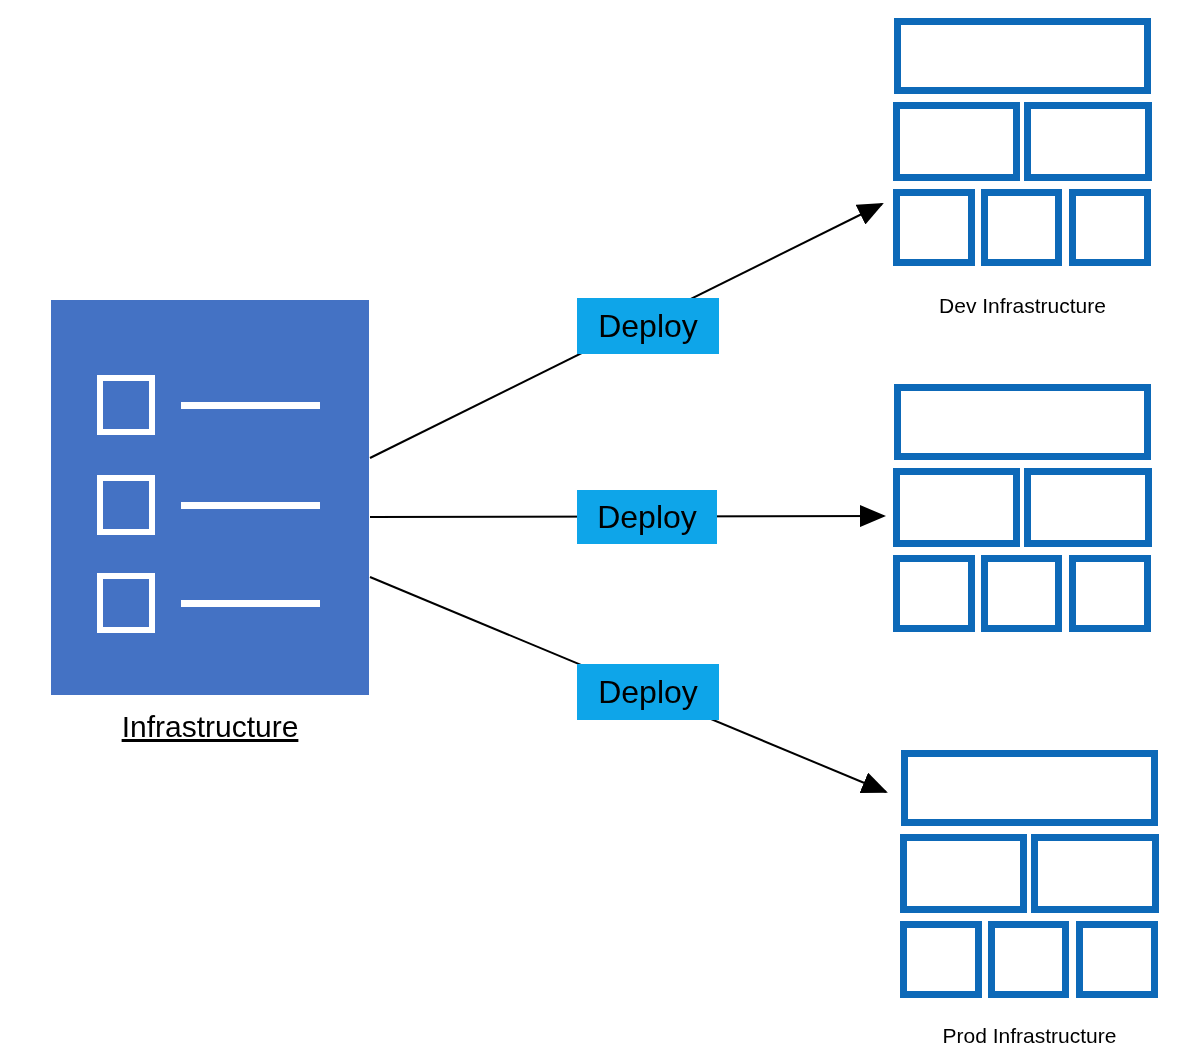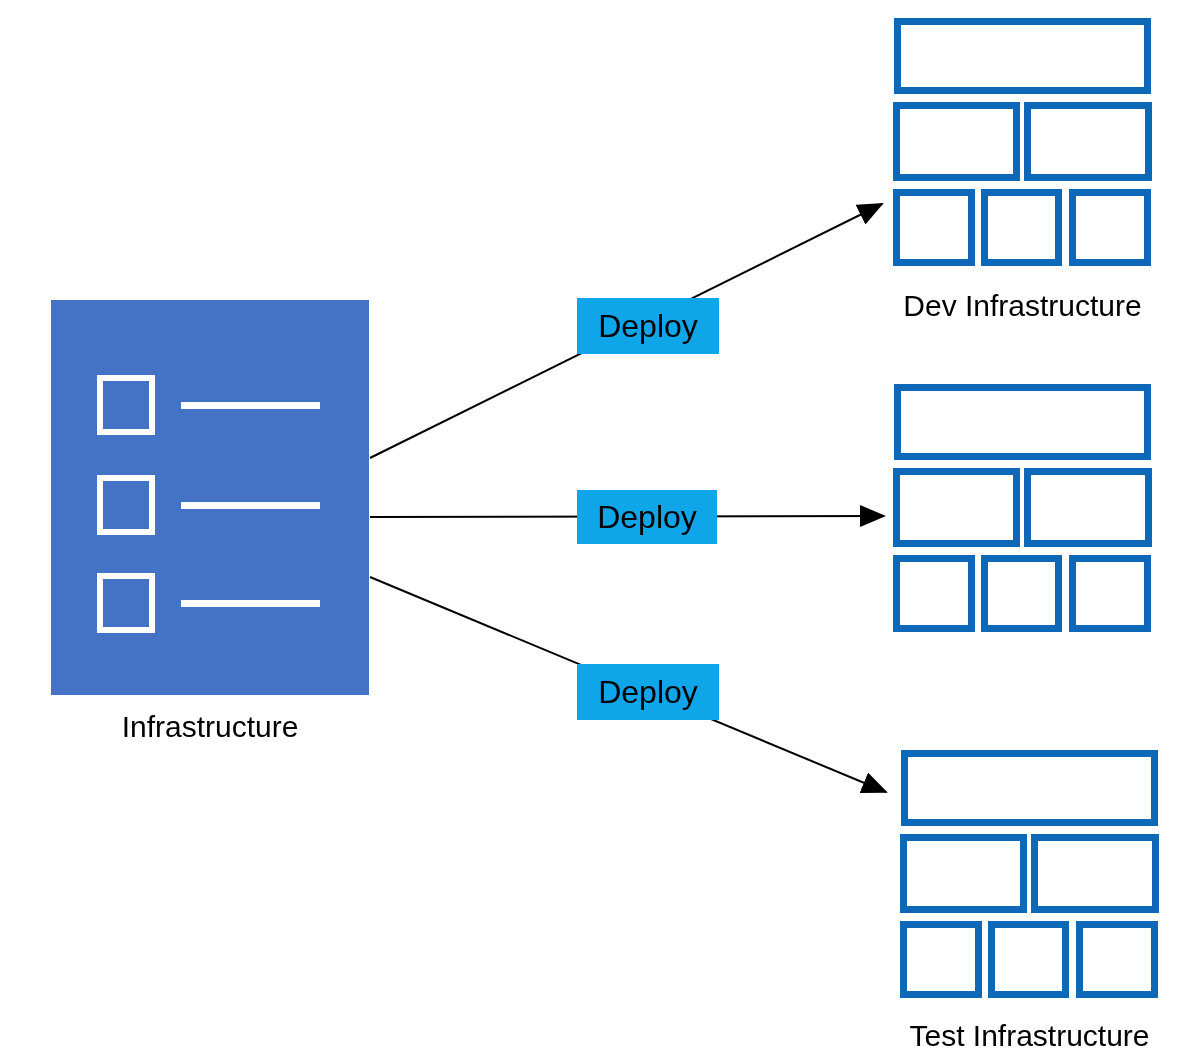--- a/index.html
+++ b/index.html
@@ -38,20 +38,21 @@
     background: #ffffff;
   }
   .template-label {
     position: absolute;
     left: 51px; top: 706px;
     width: 318px;
     text-align: center;
     font-size: 30px;
     line-height: 41px;
     color: var(--text, #000);
+    text-decoration: underline;
   }
 
   
   .arrow-layer {
     position: absolute; left: 0; top: 0;
     width: 1200px; height: 1060px;
     z-index: 1;
   }
   .deploy-label {
     position: absolute;
@@ -81,21 +82,21 @@
   .brick-top   { left: 1px;   top: 0;     width: 257px; height: 76px; }
   .brick-mid-l { left: 0;     top: 84px;  width: 127px; height: 79px; }
   .brick-mid-r { left: 131px; top: 84px;  width: 128px; height: 79px; }
   .brick-bot-1 { left: 0;     top: 171px; width: 82px;  height: 77px; }
   .brick-bot-2 { left: 88px;  top: 171px; width: 81px;  height: 77px; }
   .brick-bot-3 { left: 176px; top: 171px; width: 82px;  height: 77px; }
   .env-label {
     position: absolute;
     width: 259px;
     text-align: center;
-    font-size: 30px;
+    font-size: 21px;
     line-height: 40px;
     white-space: nowrap;
     color: var(--text, #000);
   }
   .env-label-dev  { left: 893px; top: 286px; }
   .env-label-test { left: 893px; top: 651px; }
   .env-label-prod { left: 900px; top: 1016px; }
 </style>
 </head>
 <body>
@@ -163,15 +164,15 @@
   <div class="env-structure env-prod">
     <span>
       <div class="brick brick-top"></div>
       <div class="brick brick-mid-l"></div>
       <div class="brick brick-mid-r"></div>
       <div class="brick brick-bot-1"></div>
       <div class="brick brick-bot-2"></div>
       <div class="brick brick-bot-3"></div>
     </span>
   </div>
-  <div class="env-label env-label-prod">Test Infrastructure</div>
+  <div class="env-label env-label-prod">Prod Infrastructure</div>
 
 </div>
 
 </body></html>

